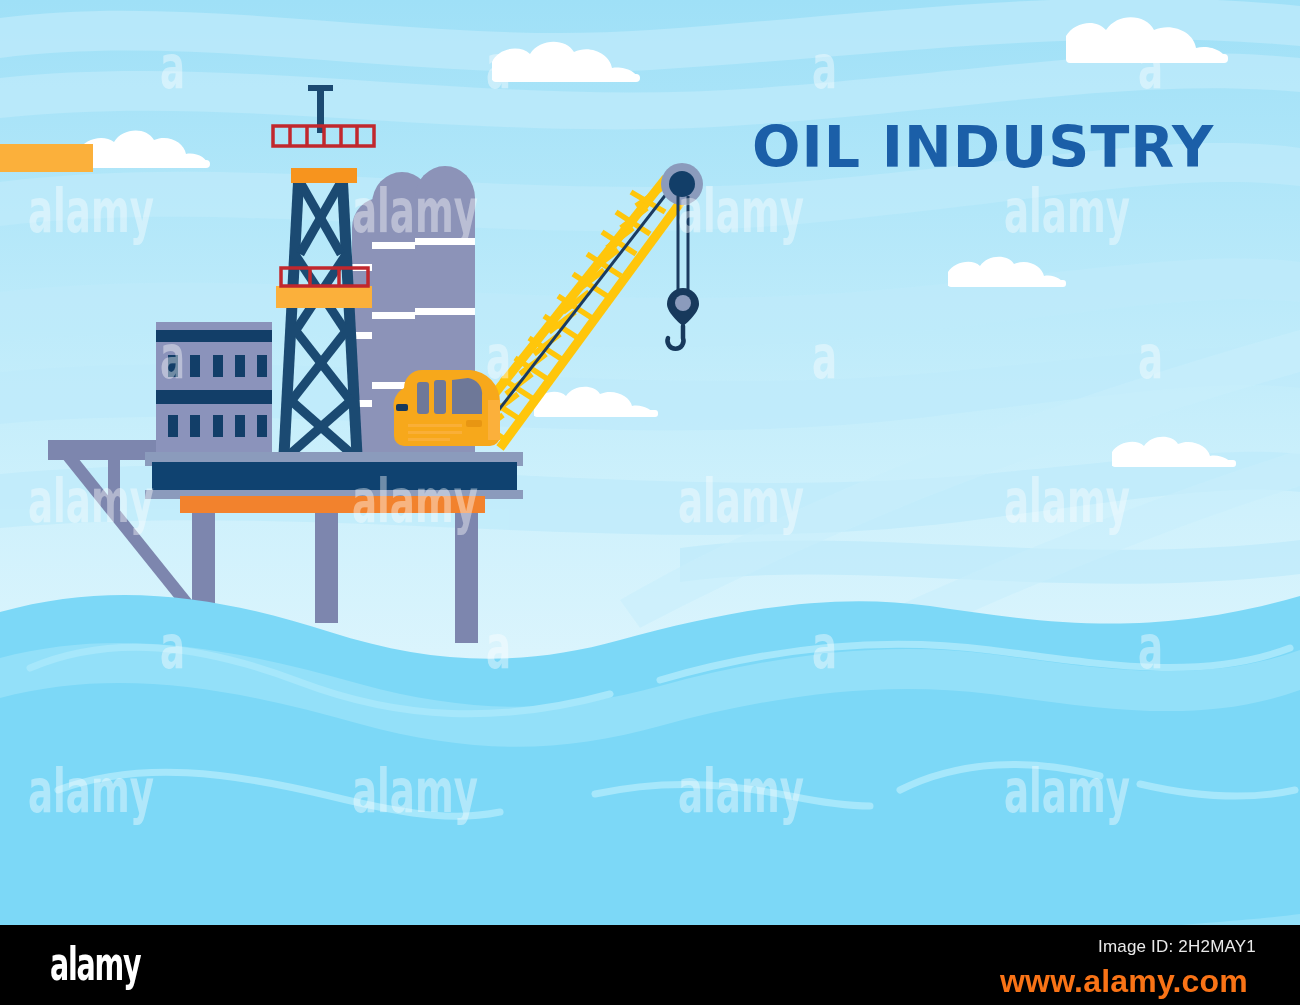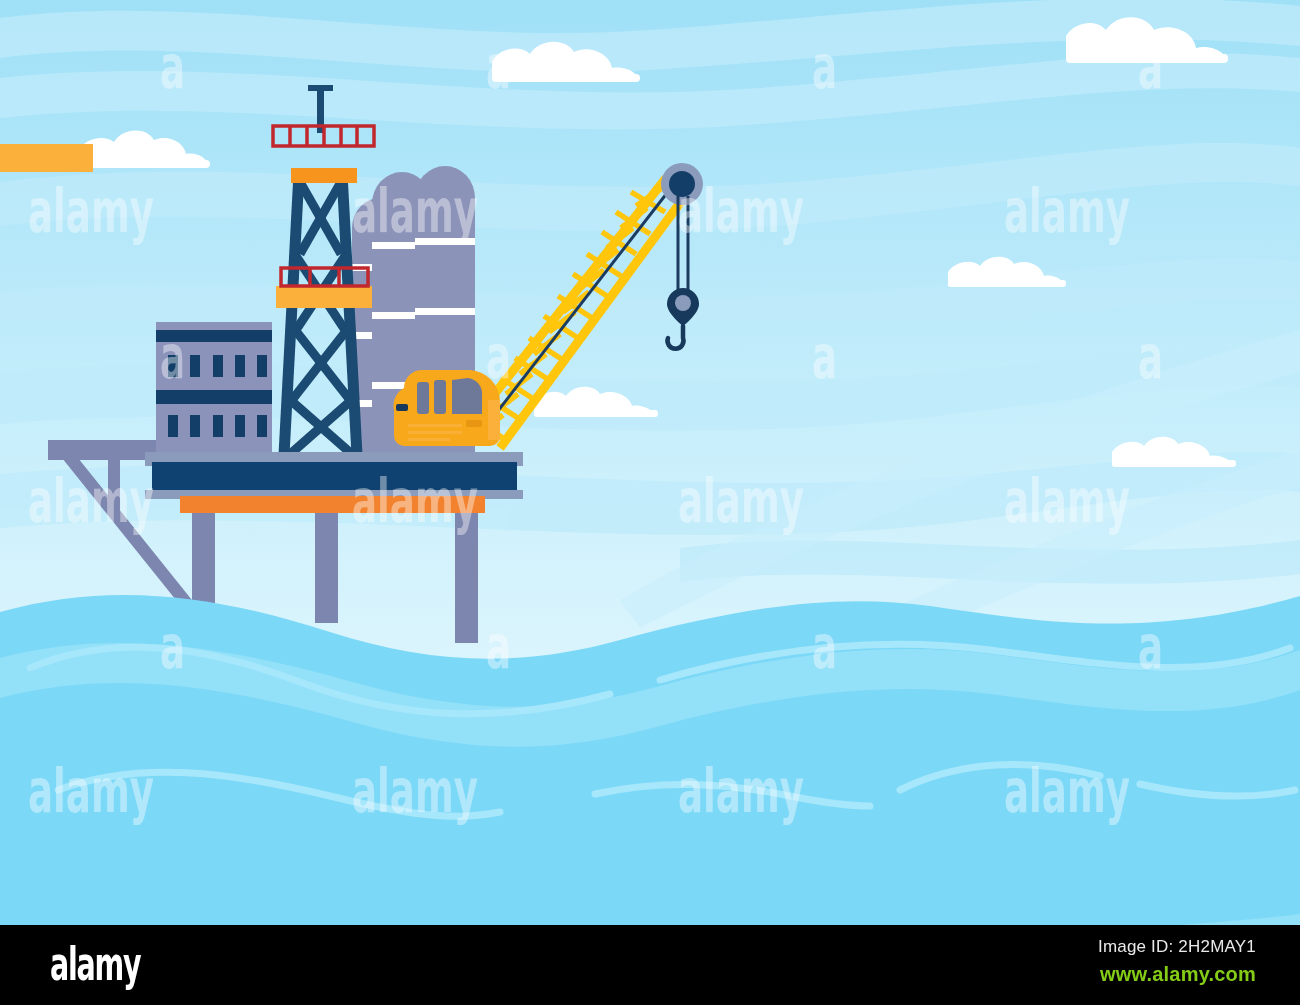--- a/index.html
+++ b/index.html
@@ -22,22 +22,22 @@
     font-weight:700;font-size:46px;letter-spacing:-2px;
     transform:scaleX(.62);transform-origin:left top;
     color:#fff;line-height:52px;
   }
   #footer .img-id{
     position:absolute;right:44px;top:12px;
     font-size:17px;color:#e9e9e9;font-weight:400;
     letter-spacing:.2px;
   }
   #footer .site{
-    position:absolute;right:44px;top:38px;
-    font-size:20px;color:#84cc16;font-weight:700;
+    position:absolute;right:52px;top:38px;
+    font-size:32px;color:#f97316;font-weight:700;
     letter-spacing:.2px;
   }
   
   #title{
     position:absolute;left:752px;top:116px;
     font-family:"DejaVu Sans",sans-serif;
     font-weight:700;
     font-size:57px;
     letter-spacing:1px;
     color:#1B5FA8;
@@ -359,20 +359,21 @@
   <div class="wm" style="left:160px;top:612px;font-size:60px;">a</div>
   <div class="wm" style="left:486px;top:612px;font-size:60px;">a</div>
   <div class="wm" style="left:812px;top:612px;font-size:60px;">a</div>
   <div class="wm" style="left:1138px;top:612px;font-size:60px;">a</div>
 
   <div class="wm" style="left:28px;top:756px;font-size:60px;">alamy</div>
   <div class="wm" style="left:352px;top:756px;font-size:60px;">alamy</div>
   <div class="wm" style="left:678px;top:756px;font-size:60px;">alamy</div>
   <div class="wm" style="left:1004px;top:756px;font-size:60px;">alamy</div>
 
+  <div id="title">OIL INDUSTRY</div>
 
   <div id="footer">
     <div class="alamy-logo">alamy</div>
     <div class="img-id">Image ID: 2H2MAY1</div>
     <div class="site">www.alamy.com</div>
   </div>
 
 </div>
 
 </body></html>

